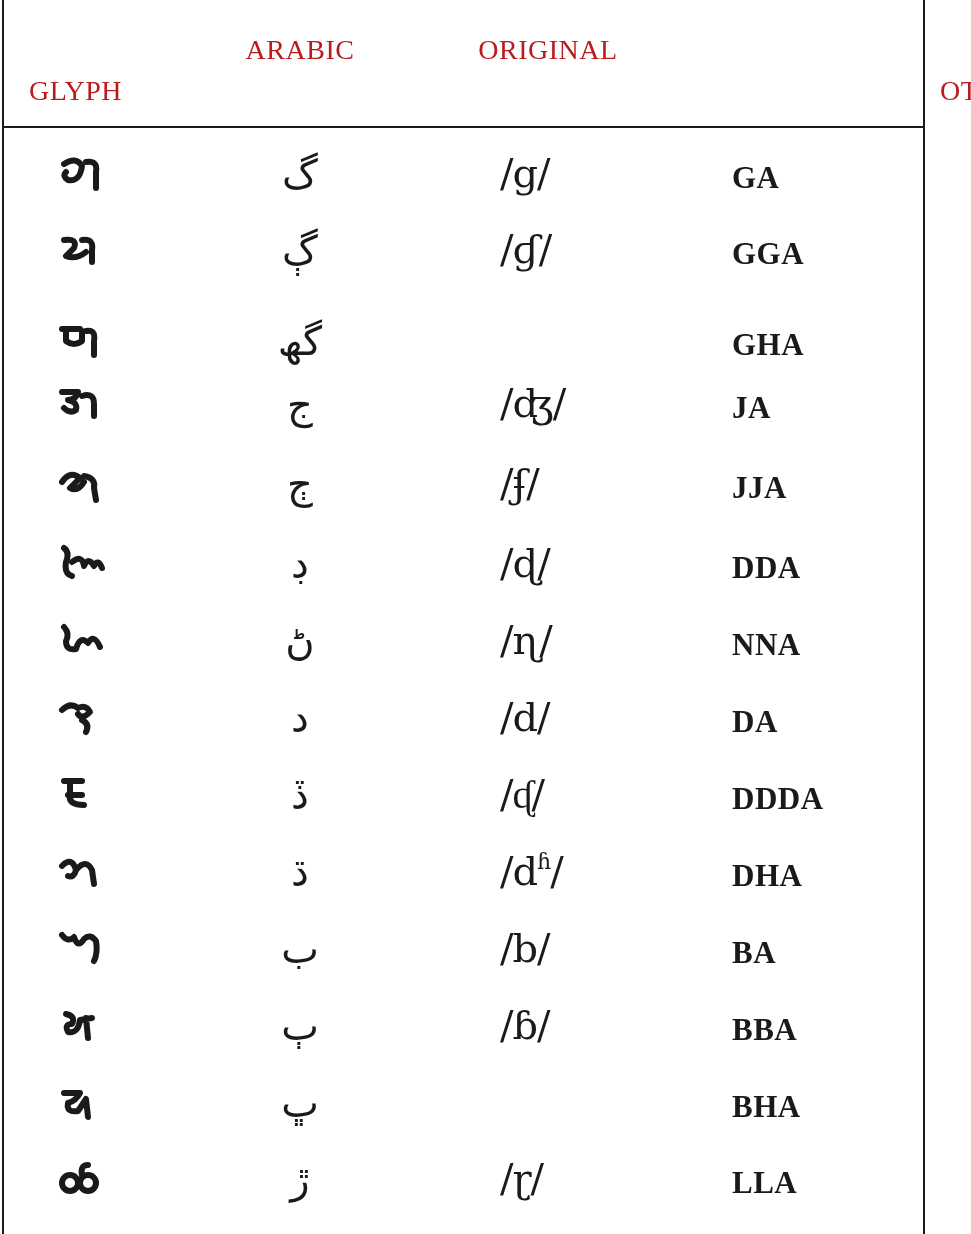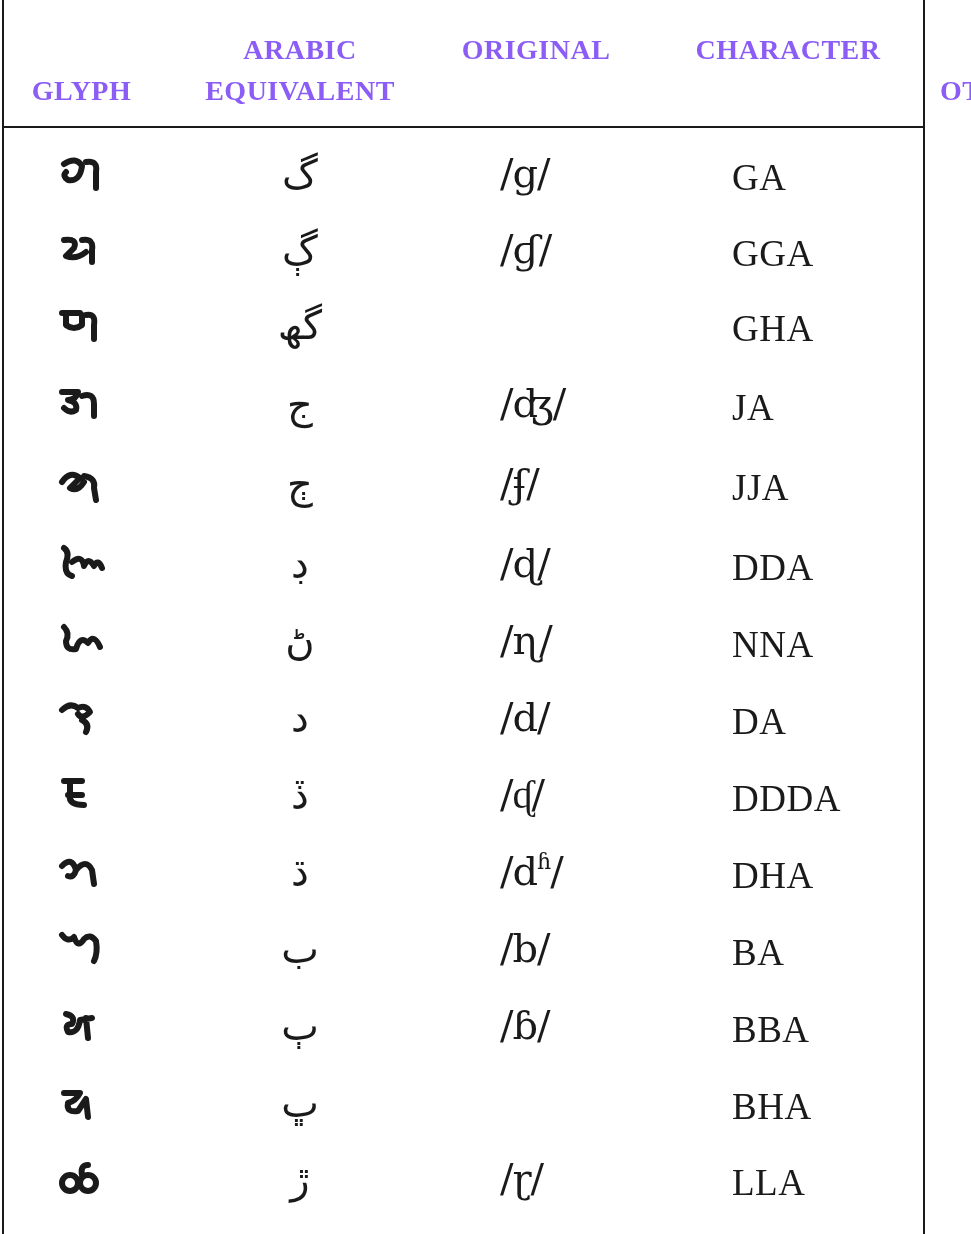--- a/index.html
+++ b/index.html
@@ -10,65 +10,63 @@
   .table-frame {
     position: absolute; left: 2px; top: 0; width: 923px; height: 1234px;
     border-left: 2px solid #1a1a1a; border-right: 2px solid #1a1a1a;
     box-sizing: border-box;
   }
   .header-rule {
     position: absolute; left: 2px; top: 126px; width: 923px; height: 2px; background: #1a1a1a;
   }
   .hdr {
     position: absolute; text-align: center; font-size: 28px; line-height: 41px;
-    letter-spacing: 0.5px; color: #8b5cf6; font-weight: bold;
+    letter-spacing: 0.5px; color: #b91c1c;
   }
   .hdr span { display: block; }
-  .hdr-glyph { left: 14px; width: 135px; top: 70px; }
+  .hdr-glyph { left: 8px; width: 135px; top: 70px; }
   .hdr-arabic { left: 180px; width: 240px; top: 29px; }
-  .hdr-phoneme { left: 438px; width: 196px; top: 29px; }
+  .hdr-phoneme { left: 450px; width: 196px; top: 29px; }
   .hdr-name { left: 672px; width: 232px; top: 29px; }
   .hdr-other { left: 940px; width: 60px; top: 70px; text-align: left; }
 
   .row { position: absolute; left: 0; width: 925px; height: 77px; }
   .cell-glyph { position: absolute; left: 56px; top: 4px; width: 50px; height: 40px; }
   .cell-glyph svg { width: 50px; height: 40px; display: block; }
   .cell-arabic {
     position: absolute; left: 250px; width: 100px; top: -6px; text-align: center;
     font-family: "DejaVu Sans", sans-serif; font-size: 40px; line-height: 60px; direction: rtl;
   }
   .cell-phoneme {
     position: absolute; left: 500px; width: 120px; top: -2px; text-align: left;
     font-size: 40px; line-height: 50px; font-family: "DejaVu Serif", serif;
     letter-spacing: -1px;
   }
   .cell-phoneme sup { font-size: 22px; vertical-align: 16px; line-height: 0; }
   .cell-name {
-    position: absolute; left: 732px; top: 10px; font-size: 37px; line-height: 36px;
-    letter-spacing: 0.5px; font-family: "Liberation Serif", serif;
+    position: absolute; left: 732px; top: 10px; font-size: 31px; line-height: 36px;
+    letter-spacing: 0.5px; font-family: "Liberation Serif", serif; font-weight: bold;
   }
 </style>
 </head>
 <body>
 
 <div class="table-frame"></div>
 <div class="header-rule"></div>
 
 <div class="hdr hdr-glyph">
   <span>GLYPH</span>
 </div>
 <div class="hdr hdr-arabic">
   <span>ARABIC</span>
-  <span>EQUIVALENT</span>
 </div>
 <div class="hdr hdr-phoneme">
   <span>ORIGINAL</span>
 </div>
 <div class="hdr hdr-name">
-  <span>CHARACTER</span>
 </div>
 <div class="hdr hdr-other">
   <span>OT</span>
 </div>
 
 <div id="rows">
     <div class="row" style="top: 150px;">
     <div class="cell-glyph">
         <svg viewBox="0 0 50 40">
           <path d="M8 10 Q20 2 26 12 Q24 28 12 26 Q6 22 10 18" stroke="#1a1a1a" stroke-width="6" fill="none" stroke-linecap="round" stroke-linejoin="round"></path>
@@ -83,21 +81,21 @@
     <div class="cell-glyph">
         <svg viewBox="0 0 50 40">
           <path d="M8 10 Q22 8 18 18 L10 26 Q20 30 30 22" stroke="#1a1a1a" stroke-width="6" fill="none" stroke-linecap="round" stroke-linejoin="round"></path>
           <path d="M26 10 Q38 8 36 20 L36 32" stroke="#1a1a1a" stroke-width="6" fill="none" stroke-linecap="round" stroke-linejoin="round"></path>
         </svg>
       </div>
     <div class="cell-arabic">ڳ</div>
     <div class="cell-phoneme">/ɠ/</div>
     <div class="cell-name">GGA</div>
   </div>
-    <div class="row" style="top: 301px;">
+    <div class="row" style="top: 317px;">
     <div class="cell-glyph">
         <svg viewBox="0 0 50 40">
           <path d="M6 8 L24 8 M10 8 L10 20 Q18 26 26 20 L26 10" stroke="#1a1a1a" stroke-width="6" fill="none" stroke-linecap="round" stroke-linejoin="round"></path>
           <path d="M30 10 Q40 8 38 20 L38 34" stroke="#1a1a1a" stroke-width="6" fill="none" stroke-linecap="round" stroke-linejoin="round"></path>
         </svg>
       </div>
     <div class="cell-arabic">گھ</div>
     <div class="cell-name">GHA</div>
   </div>
     <div class="row" style="top: 380px;">

